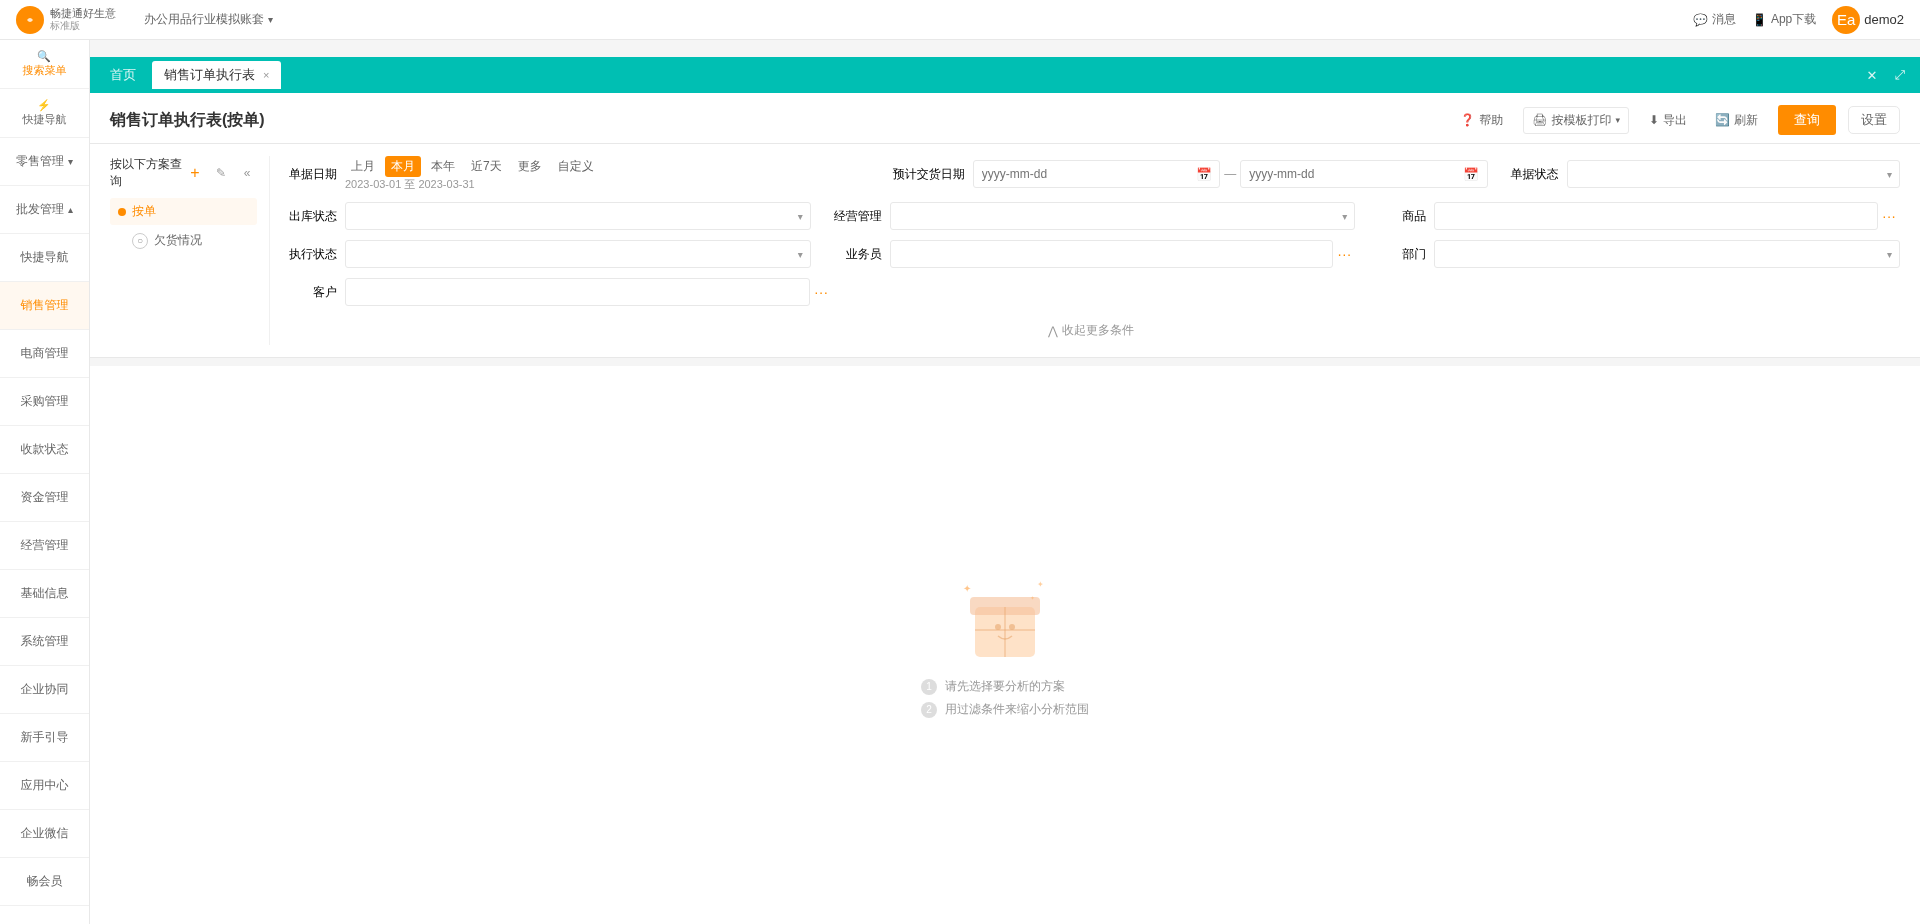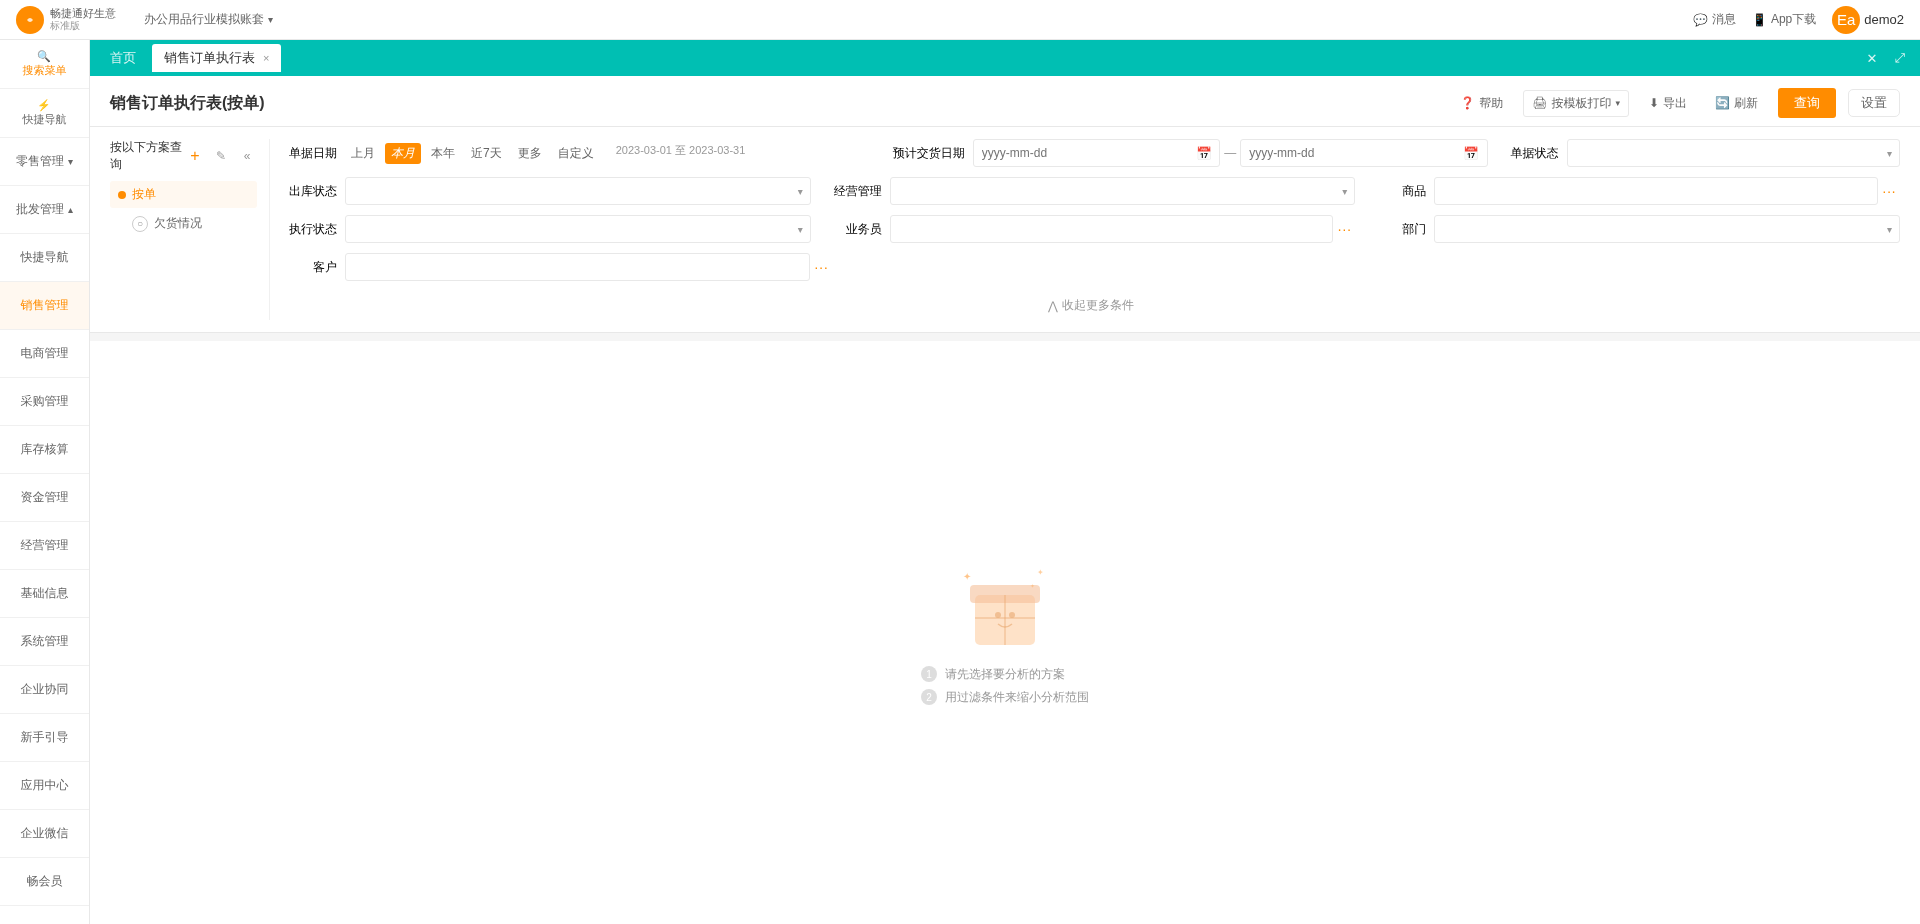--- a/index.html
+++ b/index.html
@@ -119,20 +119,21 @@
 
     
     .tab-bar {
       height: 36px;
       background: #00bfb3;
       display: flex;
       align-items: center;
       padding: 0 8px;
       flex-shrink: 0;
       gap: 4px;
+      margin-top: 17px;
     }
     .tab-item {
       height: 28px;
       padding: 0 12px;
       display: flex;
       align-items: center;
       gap: 6px;
       border-radius: 3px 3px 0 0;
       cursor: pointer;
       font-size: 13px;
@@ -563,21 +564,21 @@
     <div class="sidebar-item active">
       <span>销售管理</span>
     </div>
     <div class="sidebar-item">
       <span>电商管理</span>
     </div>
     <div class="sidebar-item">
       <span>采购管理</span>
     </div>
     <div class="sidebar-item">
-      <span>库存核算</span>
+      <span>收款状态</span>
     </div>
     <div class="sidebar-item">
       <span>资金管理</span>
     </div>
     <div class="sidebar-item">
       <span>经营管理</span>
     </div>
     <div class="sidebar-item">
       <span>基础信息</span>
     </div>
@@ -675,24 +676,24 @@
             <span>欠货情况</span>
           </div>
         </div>
 
         <div class="filter-conditions">
 
           <div class="filter-row">
 
             <div class="filter-field" style="flex:1.5;">
               <span class="filter-label">单据日期</span>
-              <div style="display:flex;flex-direction:row;gap:16px;flex:1;">
+              <div style="display:flex;flex-direction:column;gap:0;flex:1;">
                 <div class="date-tabs">
                   <span class="date-tab">上月</span>
-                  <span class="date-tab active" style="background:#ff8c00;color:#fff;padding:2px 6px;border-radius:3px;font-style:italic;">本月</span>
+                  <span class="date-tab active" style="background:#ff8c00;color:#fff;padding:2px 6px;border-radius:3px;">本月</span>
                   <span class="date-tab">本年</span>
                   <span class="date-tab">近7天</span>
                   <span class="date-tab">更多</span>
                   <span class="date-tab">自定义</span>
                 </div>
                 <span class="date-range-text">2023-03-01 至 2023-03-31</span>
               </div>
             </div>
 
             <div class="filter-field" style="flex:1.5;">

